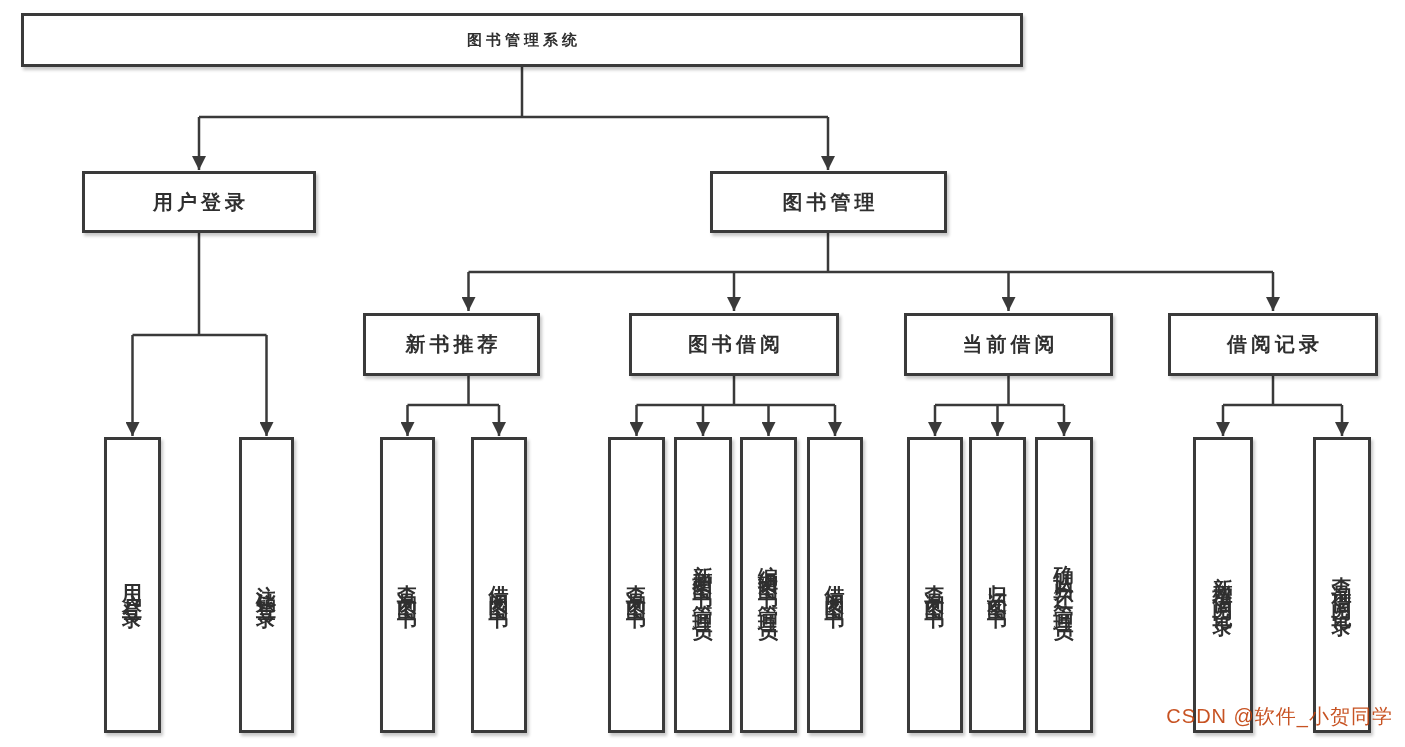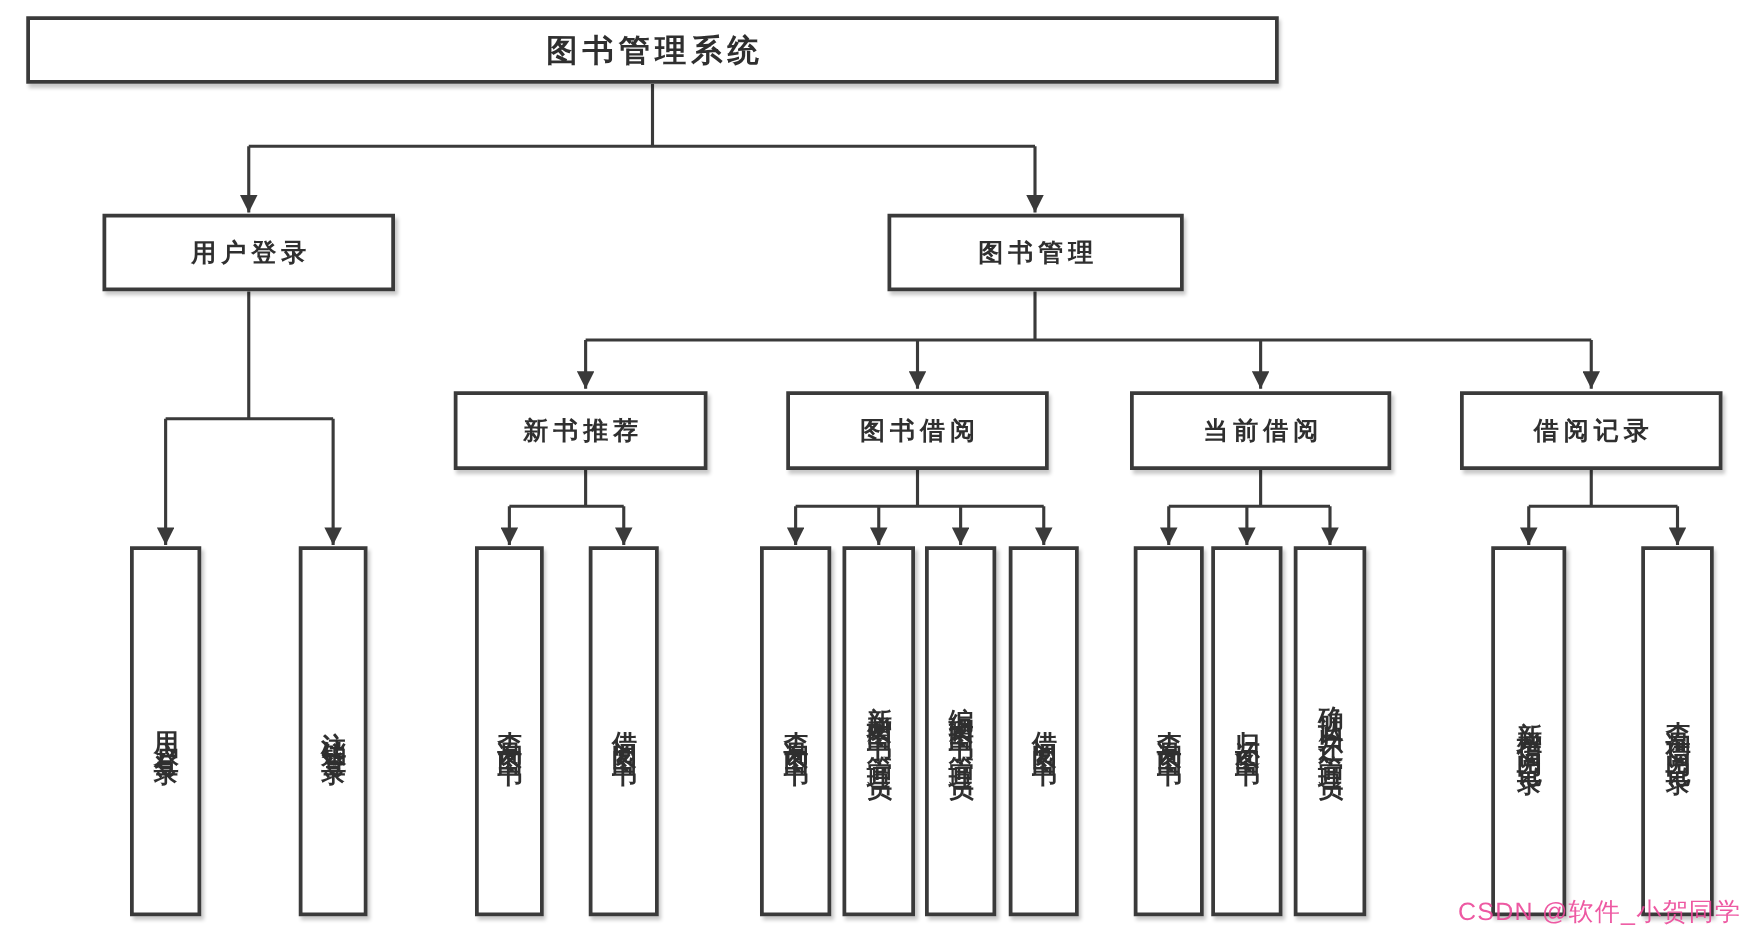--- a/index.html
+++ b/index.html
@@ -29,35 +29,35 @@
     color: #2f2f2f;
     z-index: 2;
   }
   .hlabel {
     font-size: 20px;
     font-weight: 600;
     letter-spacing: 4px;
     text-indent: 4px;
     white-space: nowrap;
   }
-  .root .hlabel { font-size: 25px; }
+  .root .hlabel { font-size: 15px; }
   .vnode {
     writing-mode: vertical-rl;
     text-orientation: mixed;
     font-size: 20px;
     font-weight: 600;
     letter-spacing: 8px;
     line-height: 1.0;
   }
   #watermark {
     position: absolute;
     right: 12px;
-    bottom: 4px;
+    bottom: 17px;
     font-size: 20px;
-    color: #ec4899;
+    color: #c2410c;
     opacity: 0.9;
     z-index: 3;
     white-space: nowrap;
     letter-spacing: 1px;
   }
 </style>
 </head>
 <body>
 
 <div id="canvas">
@@ -109,21 +109,21 @@
     <span class="hlabel">图书管理系统</span>
   </div>
 
   <div class="node" style="left:82px; top:171px; width:234px; height:62px;">
     <span class="hlabel">用户登录</span>
   </div>
   <div class="node" style="left:710px; top:171px; width:237px; height:62px;text-align:right;">
     <span class="hlabel">图书管理</span>
   </div>
 
-  <div class="node" style="left:363px; top:313px; width:203px; height:63px;">
+  <div class="node" style="left:363px; top:313px; width:177px; height:63px;">
     <span class="hlabel">新书推荐</span>
   </div>
   <div class="node" style="left:629px; top:313px; width:210px; height:63px;">
     <span class="hlabel">图书借阅</span>
   </div>
   <div class="node" style="left:904px; top:313px; width:209px; height:63px;">
     <span class="hlabel">当前借阅</span>
   </div>
   <div class="node" style="left:1168px; top:313px; width:210px; height:63px;">
     <span class="hlabel">借阅记录</span>

